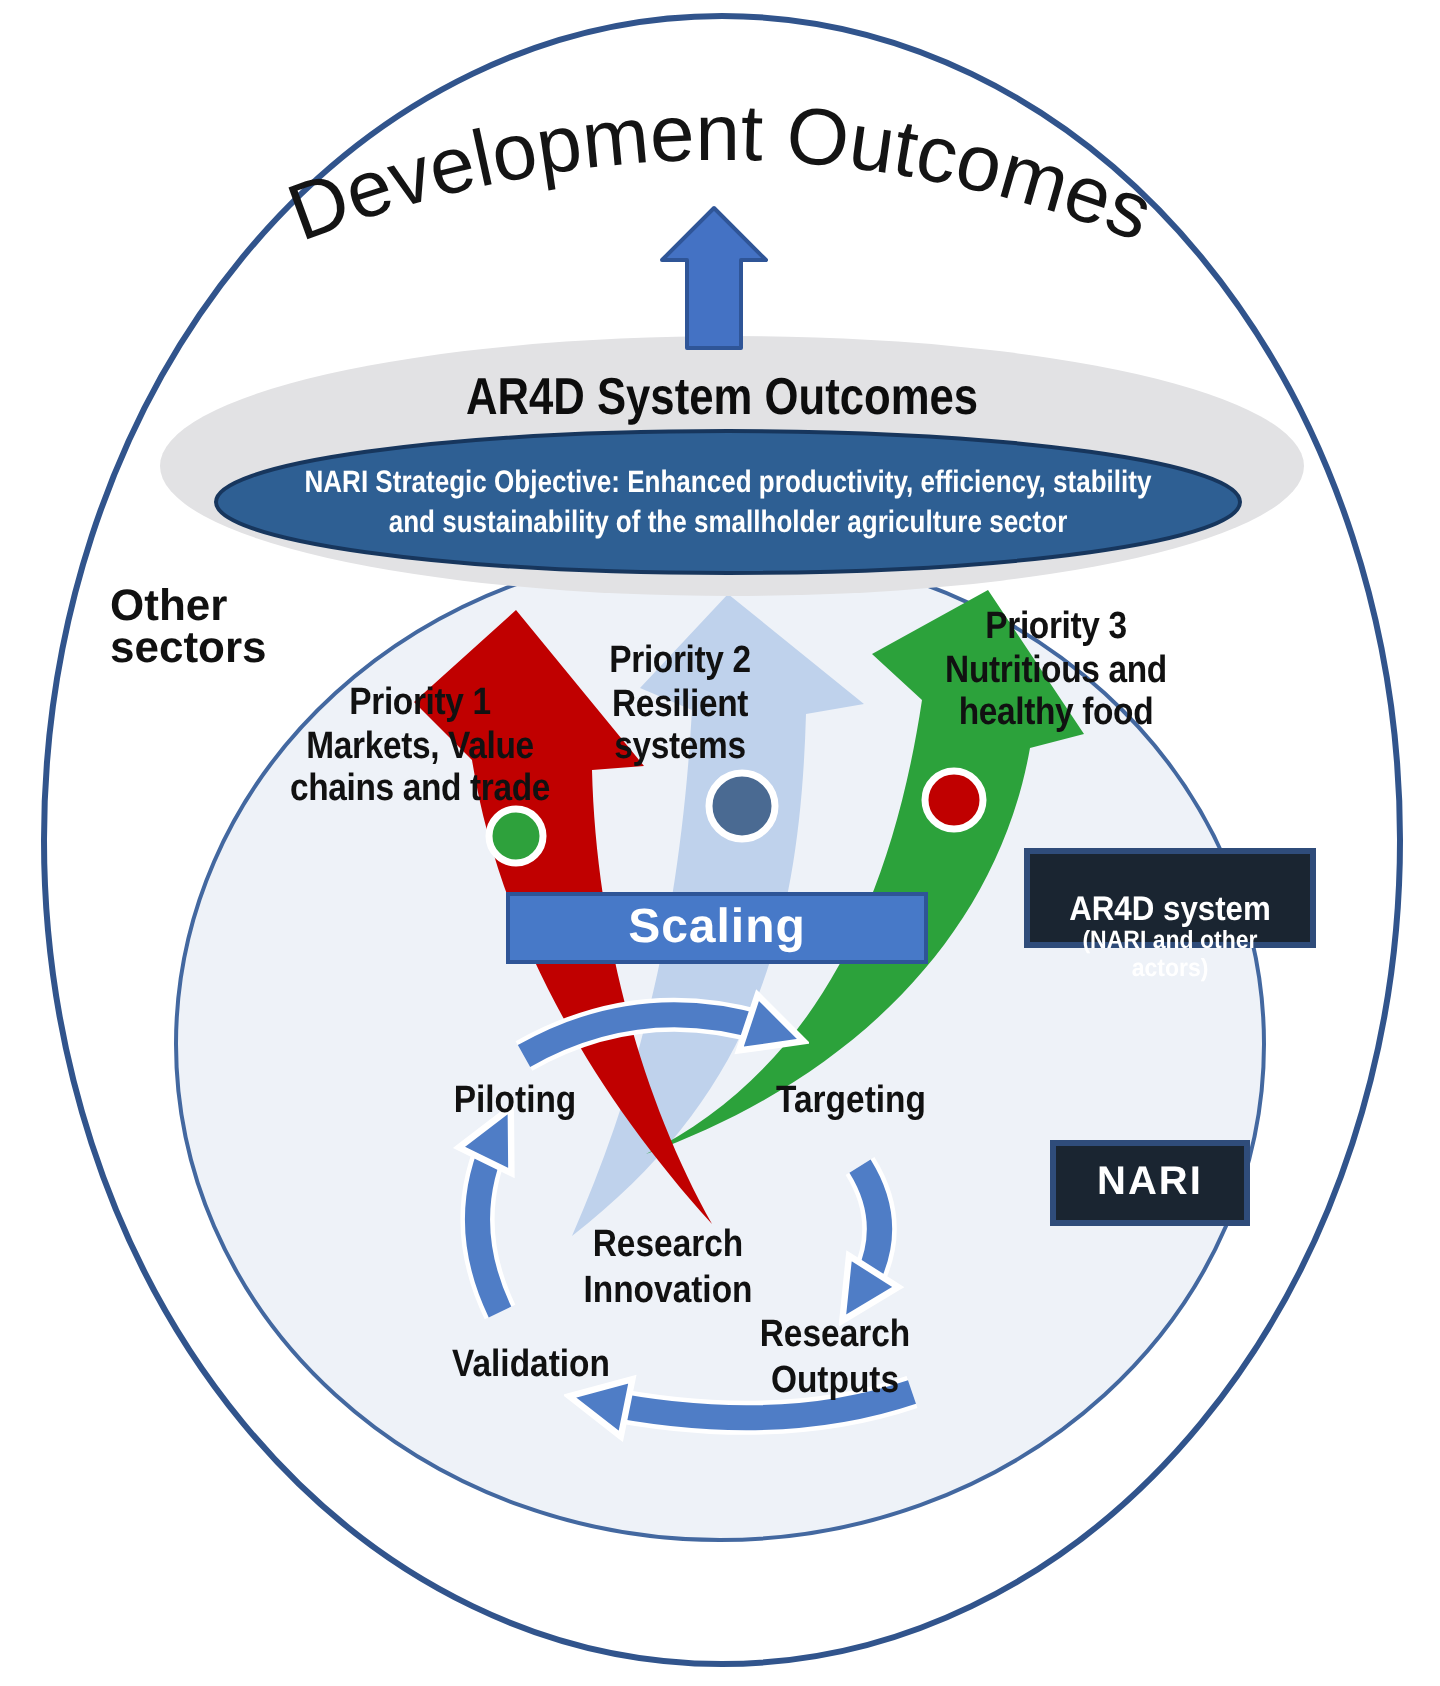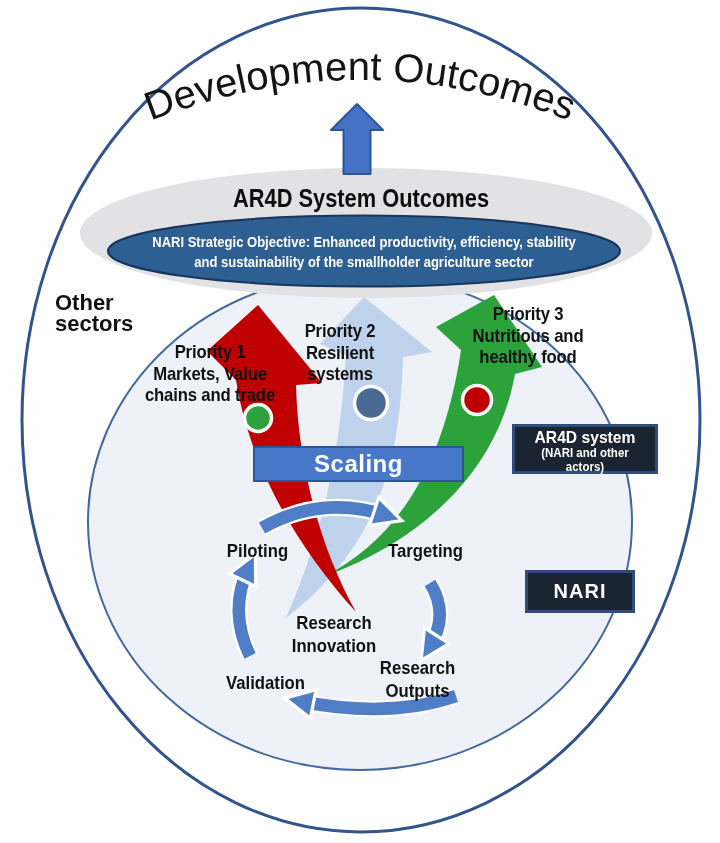--- a/index.html
+++ b/index.html
@@ -28,24 +28,24 @@
   .scaling-banner{
     left:253px;top:446px;width:207px;height:32px;
     background:#4779c8;border:2px solid #2e5597;
     color:#ffffff;font-weight:bold;font-size:24px;line-height:31px;text-align:center;
     letter-spacing:0.5px;
   }
   .dark-box{
     background:#1a2531;border:3px solid #2f4c7a;color:#ffffff;
     text-align:center;font-weight:bold;box-sizing:border-box;
   }
-  .ar4d-box{left:512px;top:424px;width:146px;height:50px;padding-top:2px;}
+  .ar4d-box{left:512px;top:424px;width:146px;height:50px;padding-top:19px;}
   .ar4d-box .t1{font-size:17px;line-height:18px;display:block;transform:scaleX(0.92);}
   .ar4d-box .t2{font-size:12.5px;line-height:13.5px;display:block;transform:scaleX(0.92);}
-  .nari-box{left:525px;top:570px;width:110px;height:43px;font-size:20px;line-height:36px;letter-spacing:1px;}
+  .nari-box{left:525px;top:570px;width:100px;height:43px;font-size:20px;line-height:36px;letter-spacing:1px;}
 </style>
 </head>
 <body>
 
 <div id="stage">
 
   <svg id="diagram-svg" width="720" height="843" viewBox="0 0 720 843" xmlns="http://www.w3.org/2000/svg" xmlns:xlink="http://www.w3.org/1999/xlink">
     <defs>
       <path id="titlearc" d="M 148 122 Q 360 38 572 122"></path>
       <marker id="ah" viewBox="0 0 12 12" refX="6" refY="6" markerWidth="2.8" markerHeight="2.8" orient="auto">

